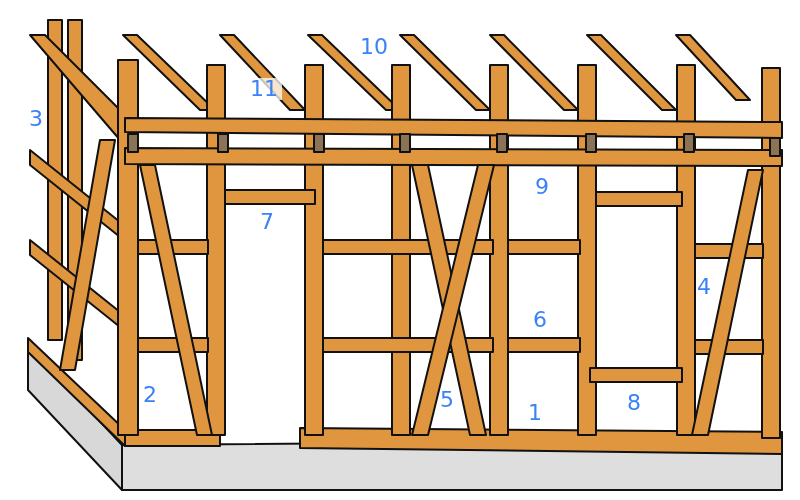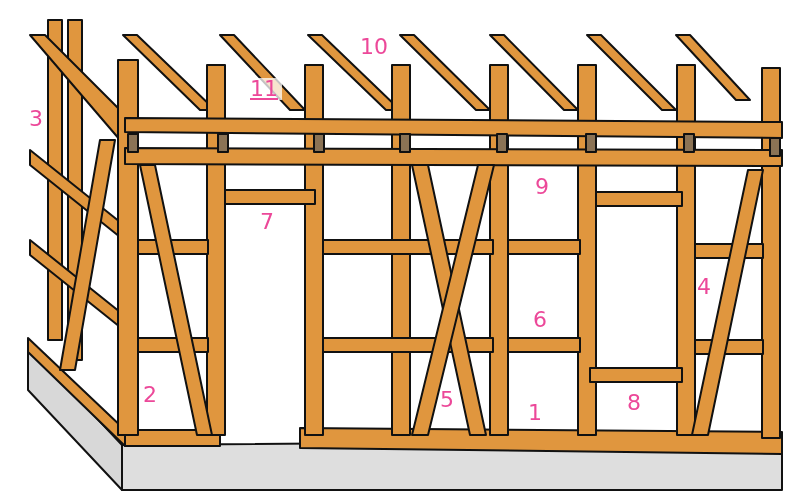--- a/index.html
+++ b/index.html
@@ -1,19 +1,19 @@
 <!DOCTYPE html>
 <html><head>
 <meta charset="utf-8">
 <style>
   html,body{margin:0;padding:0;background:#fff;}
   body{width:800px;height:500px;overflow:hidden;position:relative;font-family:"DejaVu Sans",sans-serif;}
   svg{position:absolute;left:0;top:0;}
-  .lbl{position:absolute;font-size:22px;color:#ec4899;line-height:1;}
-  .lbl11{background:rgba(255,255,255,0.75);padding:0 4px;text-decoration:underline;}
+  .lbl{position:absolute;font-size:22px;color:#3b82f6;line-height:1;}
+  .lbl11{background:rgba(255,255,255,0.75);padding:0 4px;}
 </style>
 </head>
 <body>
 
 <svg width="800" height="500" viewBox="0 0 800 500">
   <g stroke="#111" stroke-width="2" stroke-linejoin="round">
 
     <polygon points="28,345 122,445 122,490 28,390" fill="#D8D8D8"></polygon>
     <polygon points="122,445 782,440 782,490 122,490" fill="#DEDEDE"></polygon>
 

